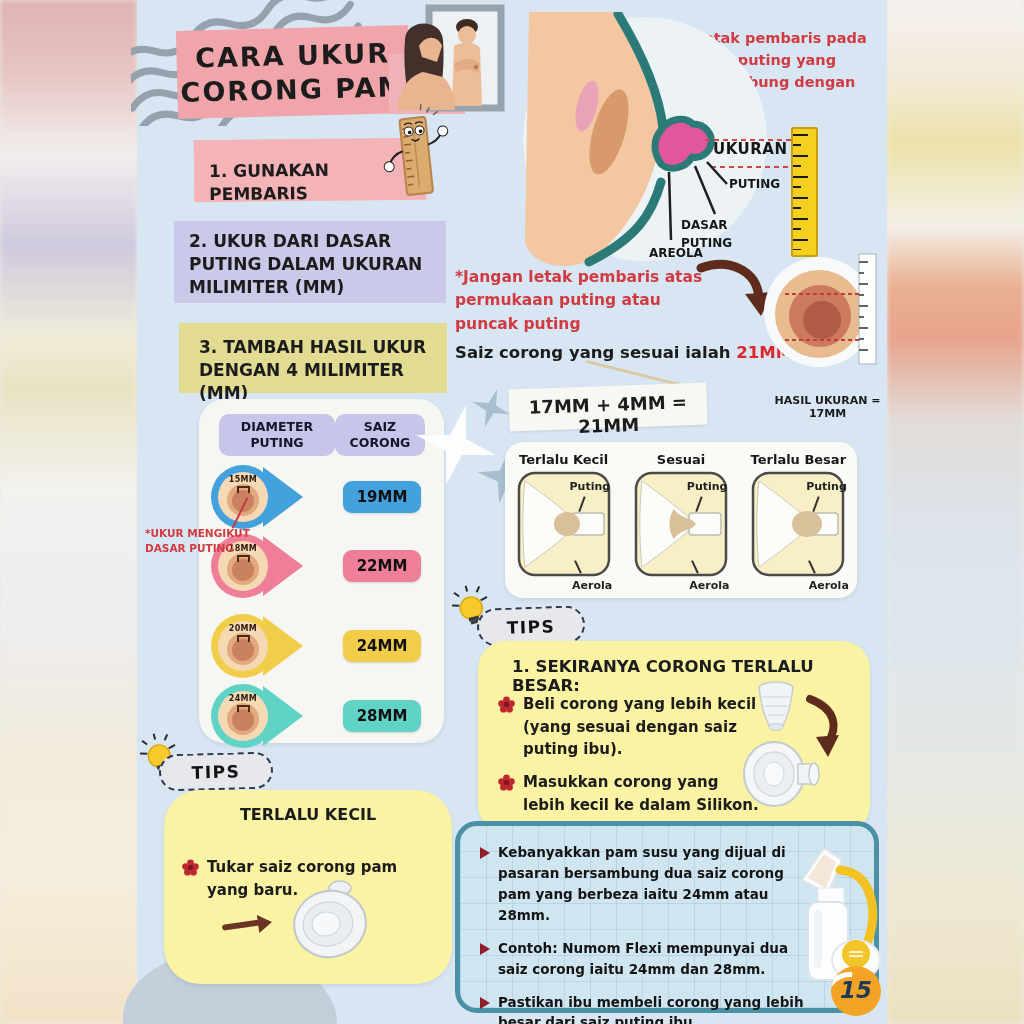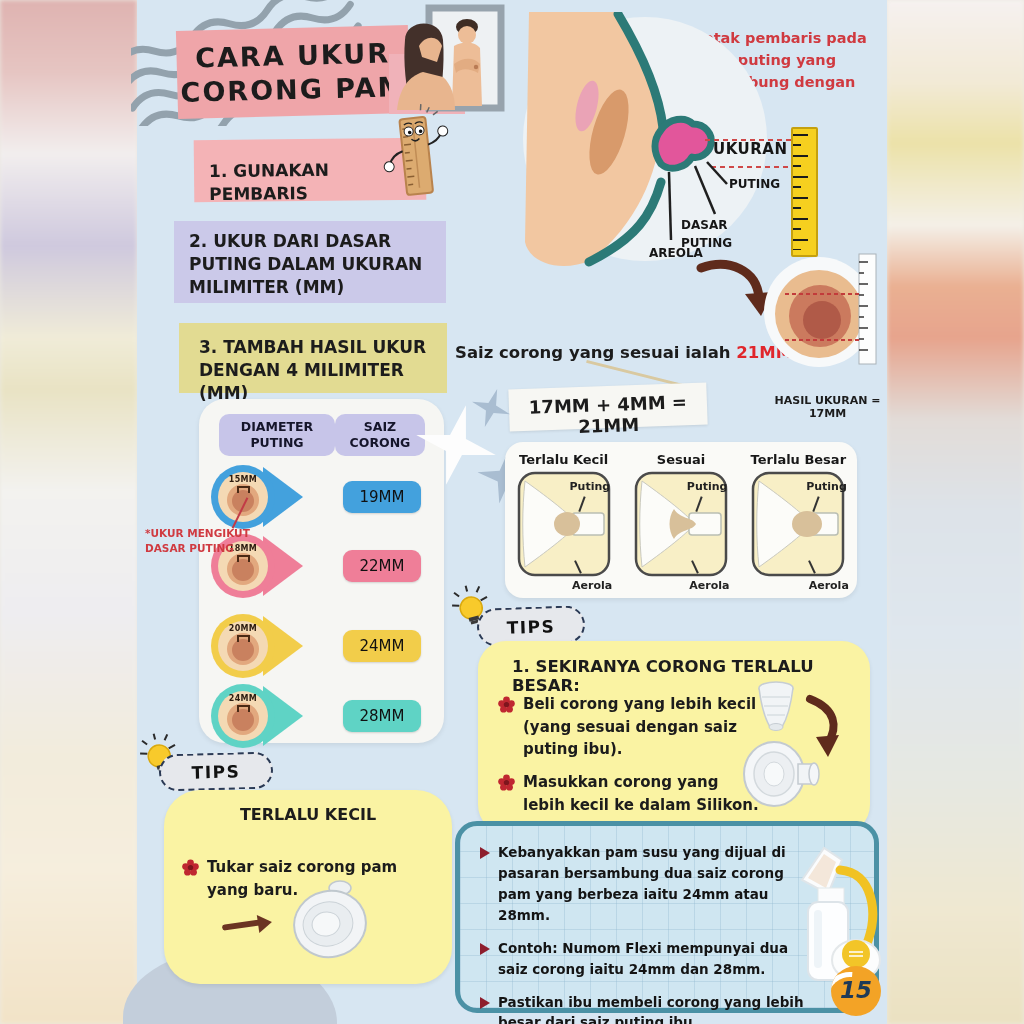--- a/index.html
+++ b/index.html
@@ -14,21 +14,21 @@
                #e9e3c4 38%,#f3f2ef 48%,#eeedf0 60%,#f2ecdc 74%,#f6eedd 85%,#f2e3c7 100%);
     filter:blur(2px);}
   #blur-right{left:887px;top:0;width:137px;height:1024px;
     background:linear-gradient(180deg,#f6f1f0 0%,#f2ead6 8%,#ece2a9 14%,#f4f0e8 22%,#eab092 28%,
                #e7a48d 33%,#e2dcd8 41%,#dde3e9 50%,#dfe7ee 62%,#e6e8e2 76%,#efe8d1 89%,#ebe1c1 100%);
     filter:blur(2px);}
   #poster{left:137px;top:0;width:750px;height:1024px;background:#d7e6f2;}
   .step{font-size:17px;line-height:1.35;}
   .badgehdr{background:#c7c5e9;border-radius:10px;text-align:center;font-size:12.5px;line-height:1.25;
             display:flex;align-items:center;justify-content:center;font-weight:700;color:#15152a;}
-  .sizebadge{border-radius:9px;text-align:center;font-size:15px;line-height:32px;font-weight:400;color:#101010;
+  .sizebadge{border-radius:9px;text-align:center;font-size:15px;line-height:32px;font-weight:700;color:#101010;
              box-shadow:0 1px 2px rgba(0,0,0,.15);}
   .ring{border-radius:50%;}
   .tri{clip-path:polygon(0 0,100% 50%,0 100%);}
   .nipouter{background:#f4d9b4;border-radius:50%;}
   .nipmid{background:#e2a87e;border-radius:50%;}
   .nipin{background:#c9815f;border-radius:50%;}
   .niplabel{font-size:8px;font-weight:700;color:#2b1b10;text-align:center;letter-spacing:.3px;}
   .bracket{width:13px;height:7px;border:2px solid #4a2a16;border-bottom:none;}
   .lbl{font-weight:700;color:#161616;}
   .star{clip-path:polygon(50% 0%,60% 40%,100% 50%,60% 60%,50% 100%,40% 60%,0% 50%,40% 40%);}
@@ -196,20 +196,21 @@
     <div class="abs lbl" style="left:576px;top:140px;font-size:15px;letter-spacing:.5px;">UKURAN</div>
     <div class="abs lbl" style="left:592px;top:177px;font-size:12px;">PUTING</div>
     <div class="abs lbl" style="left:544px;top:216px;font-size:12px;line-height:1.5;">
       <div>DASAR</div>
       <div>PUTING</div>
     </div>
     <div class="abs lbl" style="left:512px;top:246px;font-size:12px;">AREOLA</div>
 
     <div class="abs ruler" style="left: 654px; top: 127px; width: 27px; height: 130px; background-color: rgb(246, 208, 31);"></div>
 
+    <div class="abs txt red" style="left:318px;top:266px;width:248px;font-size:15.5px;line-height:1.5;">*Jangan letak pembaris atas permukaan puting atau puncak puting</div>
     <div class="abs txt" style="left:318px;top:343px;width:390px;font-size:16.5px;">
       <span>Saiz corong yang sesuai ialah </span><span class="red" style="color:#e0262c">21MM</span>
     </div>
 
     <svg class="abs" style="left:558px;top:256px;" width="80" height="62">
       <path d="M6 12 C34 2 62 14 64 42" stroke="#5f2b1c" stroke-width="9" fill="none" stroke-linecap="round"></path>
       <polygon points="50,38 66,60 78,36" fill="#5f2b1c"></polygon>
     </svg>
 
     <svg class="abs" style="left:626px;top:252px;" width="126" height="118">

